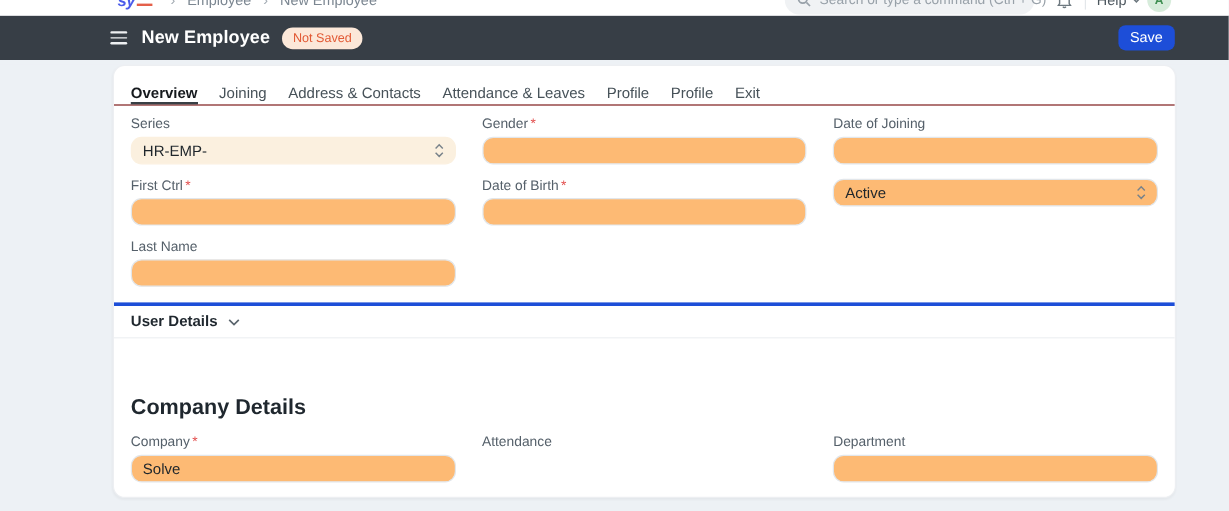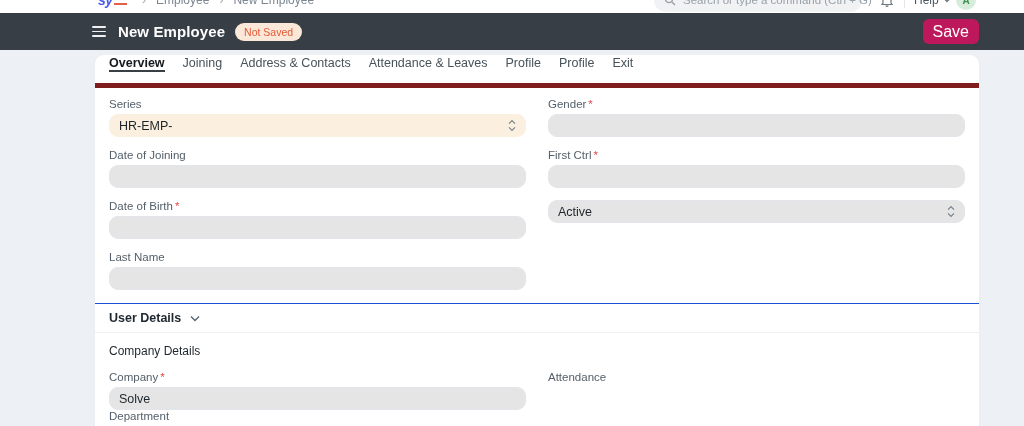--- a/index.html
+++ b/index.html
@@ -30,54 +30,54 @@
      color:#3f8f52; font-size:10px; font-weight:700; display:flex; align-items:center; justify-content:center; }
 
   
   .navbar { height:37px; background:#373e46; display:flex; align-items:center;
      padding:0 45px 0 92px; }
   .hamburger { width:14px; display:flex; flex-direction:column; gap:3px; cursor:pointer; }
   .hamburger i { display:block; height:1.6px; background:#eef0f2; border-radius:1px; }
   .nav-title { margin-left:12px; font-size:15px; font-weight:700; color:#ffffff; letter-spacing:0.1px; }
   .status-badge { margin-left:10px; background:#fce8d9; color:#e25a35; font-size:10.5px;
      font-weight:500; padding:3px 9px; border-radius:999px; }
-  .save-btn { margin-left:auto; background:#be185d; color:#ffffff; border:none; cursor:pointer;
-     font-family:"Liberation Sans",sans-serif; font-size:16px; font-weight:500;
+  .save-btn { margin-left:auto; background:#1d4ed8; color:#ffffff; border:none; cursor:pointer;
+     font-family:"Liberation Sans",sans-serif; font-size:12px; font-weight:500;
      padding:3px 10px; border-radius:6px; line-height:1.2; }
 
   
   .page { height:376px; background:#edf1f5; }
   .card { margin:4px 44px 0 94px; width:886px; background:#ffffff; border:1px solid #edeff2;
      border-radius:10px; box-shadow:0 1px 2px rgba(0,0,0,0.04); overflow:hidden; }
 
-  .tabs { display:flex; align-items:flex-start; gap:18px; padding:0 14px; height:33px;
-     border-bottom:5px solid #7f1d1d; }
+  .tabs { display:flex; align-items:flex-end; gap:18px; padding:0 14px; height:33px;
+     border-bottom:1px solid #7f1d1d; }
   .tab { display:flex; align-items:center; font-size:12.5px; color:#475259; cursor:pointer;
      border-bottom:2px solid transparent; padding-top:1px; white-space:nowrap; }
   .tab.active { color:#15191d; font-weight:700; border-bottom-color:#383f45; }
 
-  .grid { display:grid; grid-template-columns:repeat(2, 1fr); column-gap:22px; padding:10px 14px 1px; }
+  .grid { display:grid; grid-template-columns:repeat(3, 1fr); column-gap:22px; padding:10px 14px 1px; }
   .field { margin-bottom:12px; }
   .f-label { display:block; font-size:11.5px; color:#55606a; font-weight:500; height:13px;
      margin-bottom:3px; white-space:nowrap; }
   .req { color:#e24c4b; margin-left:2px; }
   .control { width:100%; height:23px; border:1px solid #e2e6ea; border-radius:9px;
-     background:#e5e5e5; font-family:"Liberation Sans",sans-serif; font-size:12.5px;
+     background:#fdba74; font-family:"Liberation Sans",sans-serif; font-size:12.5px;
      color:#1f262b; font-weight:500; padding:0 9px; outline:none; }
   .select-like { display:flex; align-items:center; justify-content:space-between; cursor:pointer; }
   .select-like.accent { background:#fbf0df; border-color:#fbf0df; }
   .sel-val { font-size:12.5px; color:#1f262b; font-weight:500; }
 
   .collapsible { display:flex; align-items:center; height:30px; padding:0 14px;
-     border-top:1px solid #1d4ed8; border-bottom:1px solid #eef0f3; cursor:pointer; }
+     border-top:3px solid #1d4ed8; border-bottom:1px solid #eef0f3; cursor:pointer; }
   .collapsible-label { font-size:12.5px; font-weight:700; color:#1f272e; }
   .collapsible .chev { margin-left:9px; }
 
   .company-section { padding:11px 14px 12px; }
-  .section-heading { font-size:12px; font-weight:400; color:#1f272e; margin-bottom:13px; }
+  .section-heading { font-size:18px; font-weight:700; color:#1f272e; margin-bottom:13px;margin-top:36px; }
 
   svg { display:block; }
 </style>
 </head>
 <body>
 
 <div class="topbar">
   <div class="topbar-inner">
     <div class="logo-wrap">
       <span class="logo-text">sy<span class="logo-bar"></span></span>

